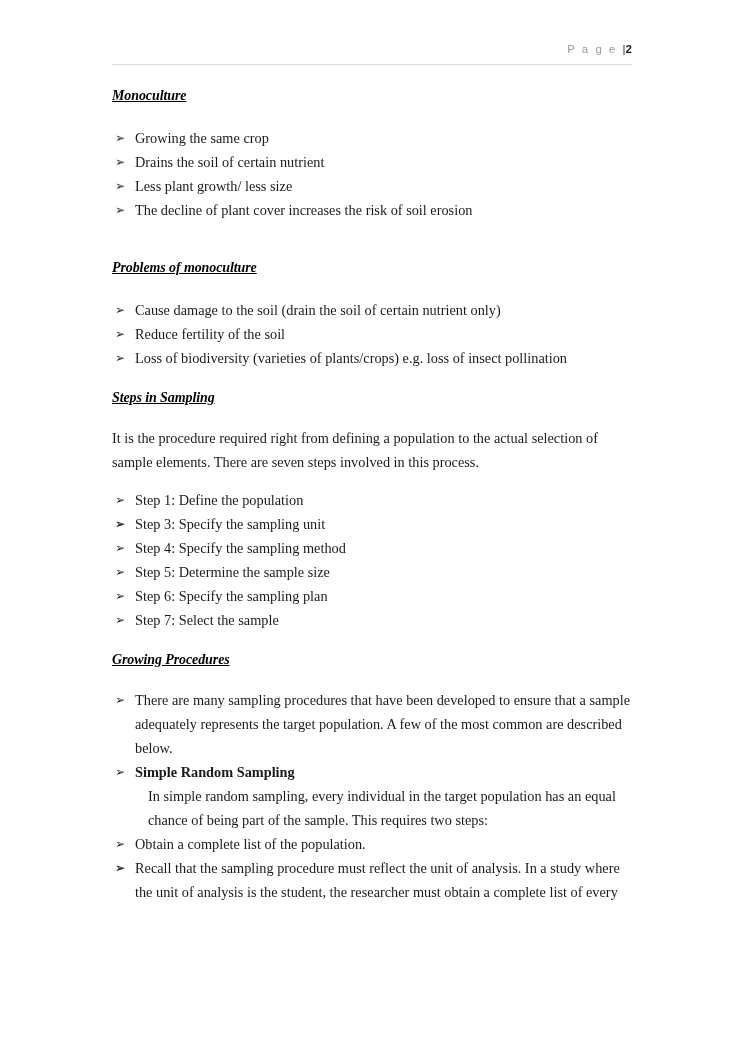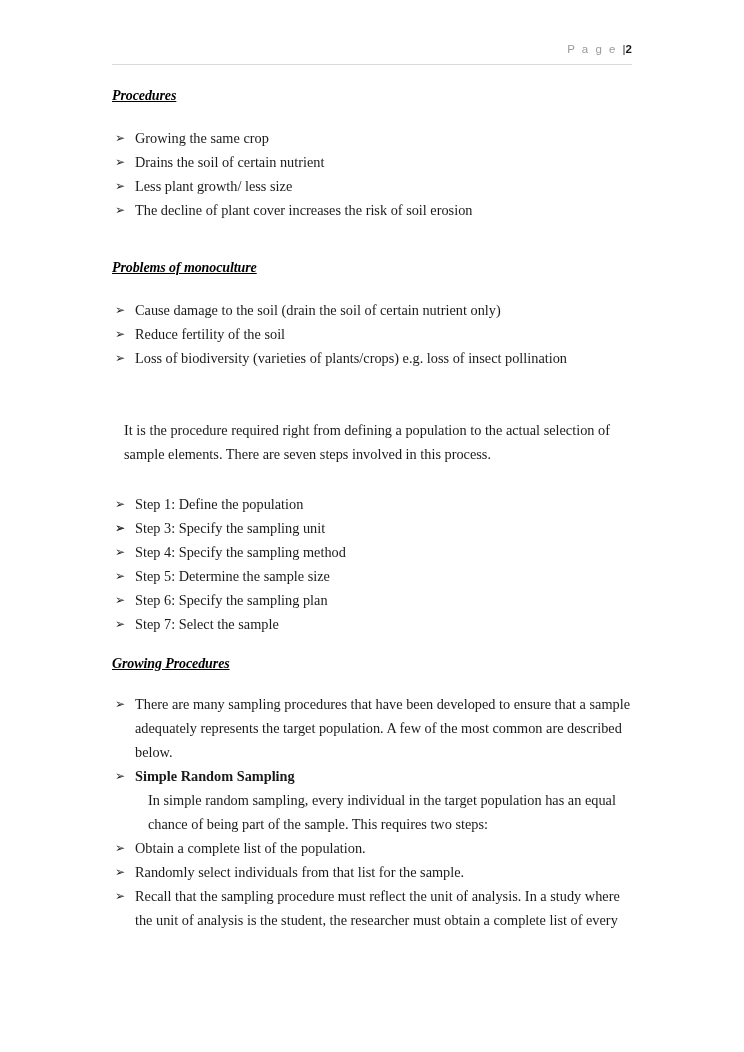--- a/index.html
+++ b/index.html
@@ -64,21 +64,21 @@
     font-size: 14px;
     font-weight: bold;
     font-style: italic;
     text-decoration: underline;
     line-height: 20px;
     letter-spacing: -0.1px;
     color: #000000;
   }
 
   .para {
-    margin: 12px;
+    margin: 0;
     font-size: 14.3px;
     line-height: 24px;
     color: #1a1a1a;
     text-align: left;
   }
 
   ul.bullets {
     margin: 0;
     padding: 0;
     list-style: none;
@@ -129,41 +129,42 @@
 
 <div class="page">
 
   <div class="header">
     <div class="header-text"><span>P a g e</span> <span class="bar">|</span><span class="pagenum">2</span></div>
   </div>
   <div class="header-rule"></div>
 
   <div class="body">
 
-    <h2 class="section-heading">Procedures</h2>
+    <h2 class="section-heading">Monoculture</h2>
     <div class="gap-20"></div>
     <ul class="bullets">
       <li><span class="marker">➢</span><span>Growing the same crop</span></li>
       <li><span class="marker">➢</span><span>Drains the soil of certain nutrient</span></li>
       <li><span class="marker">➢</span><span>Less plant growth/ less size</span></li>
       <li><span class="marker">➢</span><span>The decline of plant cover increases the risk of soil erosion</span></li>
     </ul>
 
     <div class="gap-36"></div>
 
     <h2 class="section-heading">Problems of monoculture</h2>
     <div class="gap-20"></div>
     <ul class="bullets">
       <li><span class="marker">➢</span><span>Cause damage to the soil (drain the soil of certain nutrient only)</span></li>
       <li><span class="marker">➢</span><span>Reduce fertility of the soil</span></li>
       <li><span class="marker">➢</span><span>Loss of biodiversity (varieties of plants/crops) e.g. loss of insect pollination</span></li>
     </ul>
 
     <div class="gap-18"></div>
 
+    <h2 class="section-heading">Steps in Sampling</h2>
     <div class="gap-18"></div>
     <p class="para">It is the procedure required right from defining a population to the actual selection of sample elements. There are seven steps involved in this process.</p>
     <div class="gap-14"></div>
     <ul class="bullets">
       <li><span class="marker">➢</span><span>Step 1: Define the population</span></li>
       <li><span class="marker">➢</span></li>
       <li><span class="marker">➢</span><span>Step 3: Specify the sampling unit</span></li>
       <li><span class="marker">➢</span><span>Step 4: Specify the sampling method</span></li>
       <li><span class="marker">➢</span><span>Step 5: Determine the sample size</span></li>
       <li><span class="marker">➢</span><span>Step 6: Specify the sampling plan</span></li>
@@ -171,21 +172,21 @@
     </ul>
 
     <div class="gap-18"></div>
 
     <h2 class="section-heading">Growing Procedures</h2>
     <div class="gap-18"></div>
     <ul class="bullets">
       <li><span class="marker">➢</span><span>There are many sampling procedures that have been developed to ensure that a sample adequately represents the target population. A few of the most common are described below.</span></li>
       <li><span class="marker">➢</span><span class="bold-lead">Simple Random Sampling</span><span class="cont">In simple random sampling, every individual in the target population has an equal chance of being part of the sample. This requires two steps:</span></li>
       <li><span class="marker">➢</span><span>Obtain a complete list of the population.</span></li>
-      <li><span class="marker">➢</span><span>Randomly select individuals from that list for the sample.</span></li>
+      <li><span class="marker">➢</span></li>
       <li><span class="marker">➢</span><span>Recall that the sampling procedure must reflect the unit of analysis. In a study where the unit of analysis is the student, the researcher must obtain a complete list of every</span></li>
     </ul>
 
   </div>
 
   <div class="footer">
     <span class="footer-text">PREPARED BY TAN CHEN WUI</span>
   </div>
 
 </div>

